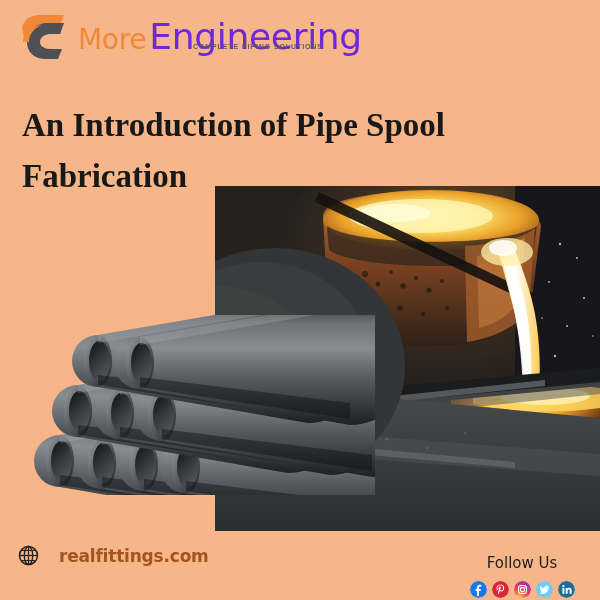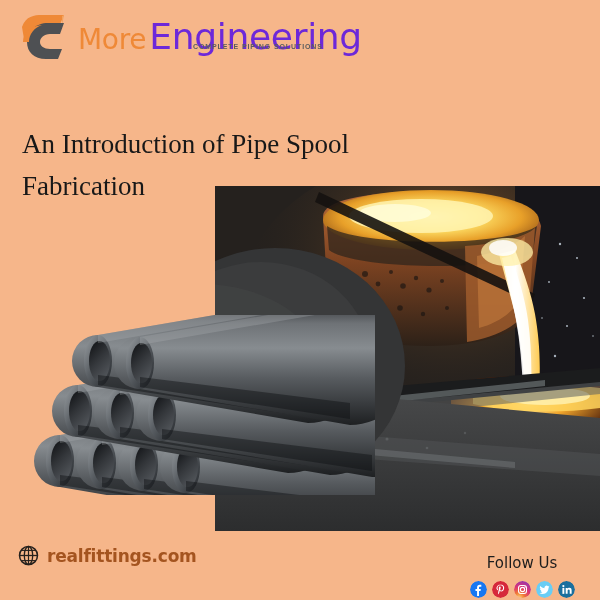--- a/index.html
+++ b/index.html
@@ -68,25 +68,24 @@
     white-space: nowrap;
   }
 
   
   .headline {
     position: absolute;
     left: 22px;
     top: 100px;
     width: 440px;
     font-family: "Liberation Serif", "DejaVu Serif", serif;
-    font-size: 27px;
-    font-weight: 400;
+    font-size: 33px;
+    font-weight: 700;
     line-height: 1.55;
     color: #181818;
-    margin-top: 24px;
   }
 
   
   .photo {
     position: absolute;
     left: 215px;
     top: 186px;
     width: 385px;
     height: 345px;
     overflow: hidden;
@@ -114,20 +113,21 @@
     font-family: "DejaVu Sans", sans-serif;
     font-size: 15px;
     color: #1d1d1d;
     line-height: 1.2;
     margin-left: 3px;
   }
   .site-row {
     display: flex;
     align-items: center;
     margin-top: 7px;
+    gap: 12px;
   }
   .globe-icon { flex: none; display: block; }
   .site-url {
     font-family: "DejaVu Sans", sans-serif;
     font-size: 17px;
     font-weight: 700;
     color: #a4541f;
     margin-left: 8px;
     letter-spacing: -0.2px;
   }

